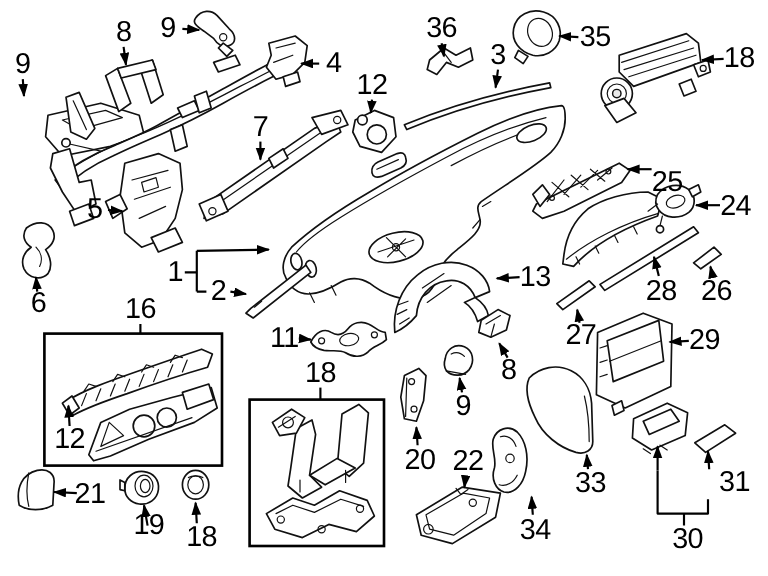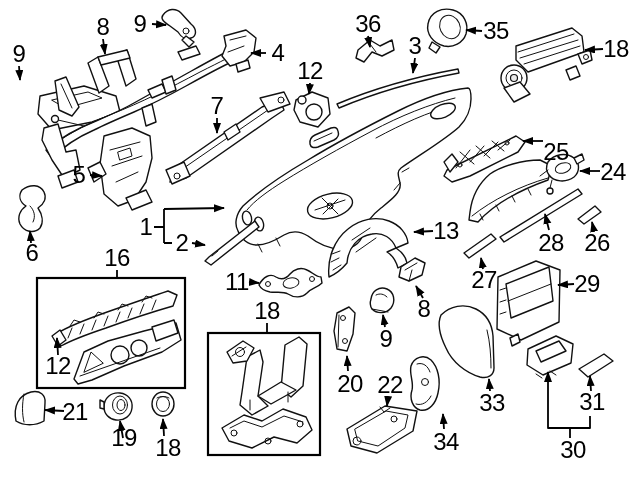--- a/index.html
+++ b/index.html
@@ -355,20 +355,20 @@
 <span class="callout" style="left:75px;top:412px">21</span>
 <span class="callout" style="left:390px;top:385px">22</span>
 <span class="callout" style="left:616px;top:49px">18</span>
 <span class="callout" style="left:613px;top:172px">24</span>
 <span class="callout" style="left:556px;top:152px">25</span>
 <span class="callout" style="left:597px;top:243px">26</span>
 <span class="callout" style="left:484px;top:280px">27</span>
 <span class="callout" style="left:551px;top:243px">28</span>
 <span class="callout" style="left:587px;top:284px">29</span>
 <span class="callout" style="left:573px;top:450px">30</span>
-<span class="callout" style="left:592px;top:402px">31</span>
+<span class="callout" style="left:612px;top:402px">31</span>
 <span class="callout" style="left:267px;top:311px">18</span>
 <span class="callout" style="left:492px;top:403px">33</span>
 <span class="callout" style="left:446px;top:442px">34</span>
 <span class="callout" style="left:496px;top:31px">35</span>
 <span class="callout" style="left:368px;top:24px">36</span>
 
 </div>
 
 </body></html>

